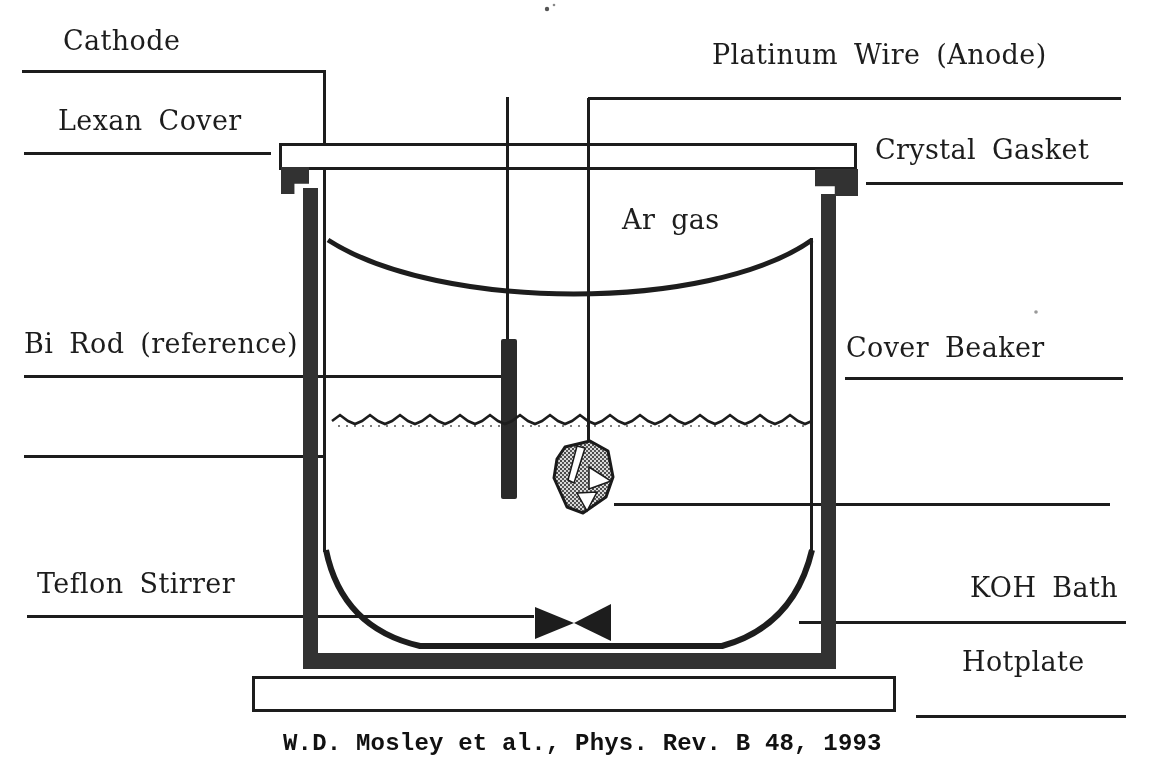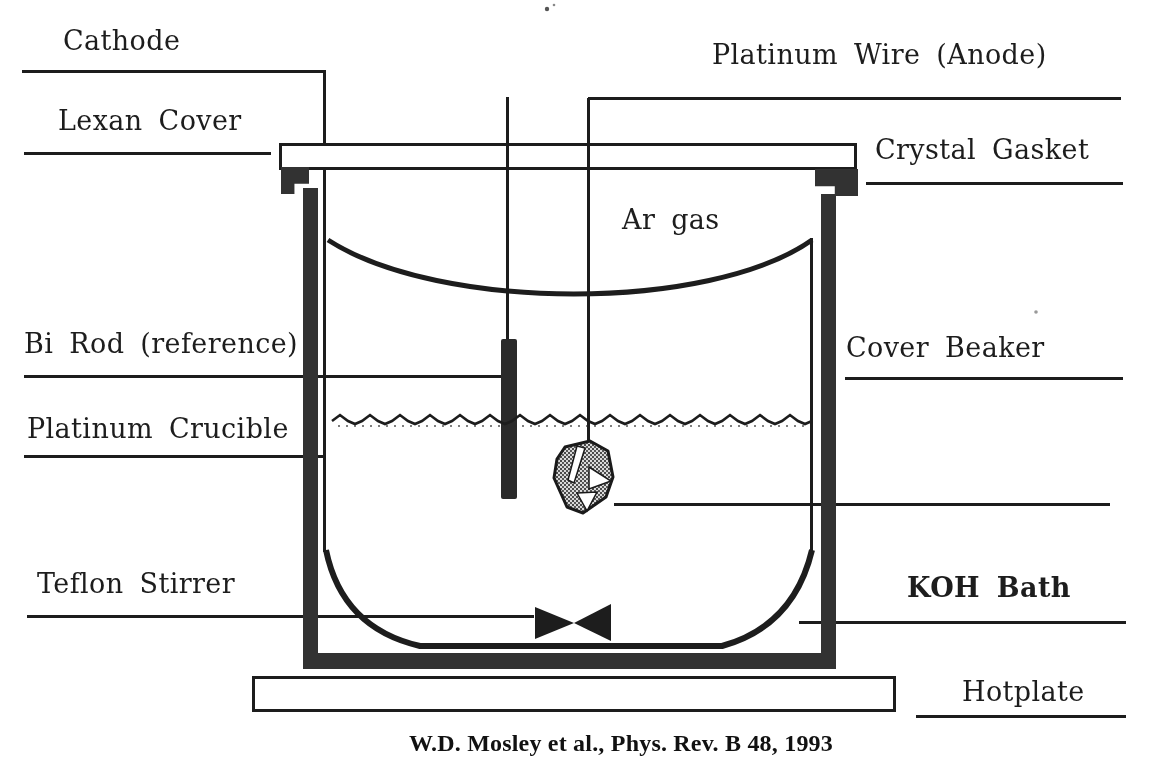--- a/index.html
+++ b/index.html
@@ -18,41 +18,40 @@
   .vl { position:absolute; background:var(--ink,#1d1d1d); width:3px; }
   .wall { position:absolute; background:var(--wall,#323232); }
   .lid, .hotplate {
     position:absolute; background:#fff; border:3px solid var(--ink,#1d1d1d);
     box-sizing:border-box;
   }
   .gasket { position:absolute; background:var(--wall,#323232); }
   .rod { position:absolute; background:#2a2a2a; border-radius:2px; }
   .overlay { position:absolute; left:0; top:0; pointer-events:none; }
   .caption {
-    position:absolute; left:283px; top:730px; width:550px; text-align:right;
-    font-family:Liberation Serif, serif; font-size:24px; font-weight:600;
+    position:absolute; left:283px; top:730px; width:550px; text-align:left;
+    font-family:Liberation Mono, monospace; font-size:24px; font-weight:600;
     letter-spacing:0.2px; white-space:nowrap; color:#111;
   }
 </style>
 </head>
 <body>
 
 <div class="page">
 
   <div class="lbl" style="left:63px; top:26px;">Cathode</div>
   <div class="lbl" style="left:58px; top:106px;">Lexan Cover</div>
   <div class="lbl" style="left:24px; top:329px;text-align:right;">Bi Rod (reference)</div>
-  <div class="lbl" style="left:27px; top:414px;">Platinum Crucible</div>
   <div class="lbl" style="left:37px; top:569px;">Teflon Stirrer</div>
 
   <div class="lbl" style="left:712px; top:40px;">Platinum Wire (Anode)</div>
   <div class="lbl" style="left:875px; top:135px;">Crystal Gasket</div>
   <div class="lbl" style="left:846px; top:333px;">Cover Beaker</div>
-  <div class="lbl" style="left:907px; top:573px;font-weight:bold;">KOH Bath</div>
-  <div class="lbl" style="left:962px; top:647px;margin-top:30px;">Hotplate</div>
+  <div class="lbl" style="left:970px; top:573px;">KOH Bath</div>
+  <div class="lbl" style="left:962px; top:647px;">Hotplate</div>
 
   <div class="lbl" style="left:622px; top:205px;">Ar gas</div>
 
   <div class="pl" style="left:22px;  top:70px;  width:304px;"></div>
   <div class="vl" style="left:323px; top:70px;  height:77px;"></div>
   <div class="pl" style="left:24px;  top:152px; width:247px;"></div>
   <div class="pl" style="left:24px;  top:375px; width:478px;"></div>
   <div class="pl" style="left:24px;  top:455px; width:299px;"></div>
   <div class="pl" style="left:27px;  top:615px; width:507px;"></div>
   <div class="pl" style="left:588px; top:97px;  width:533px;"></div>

